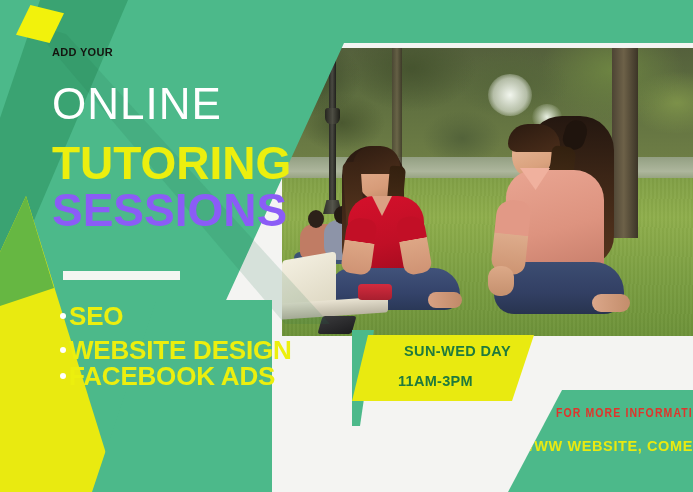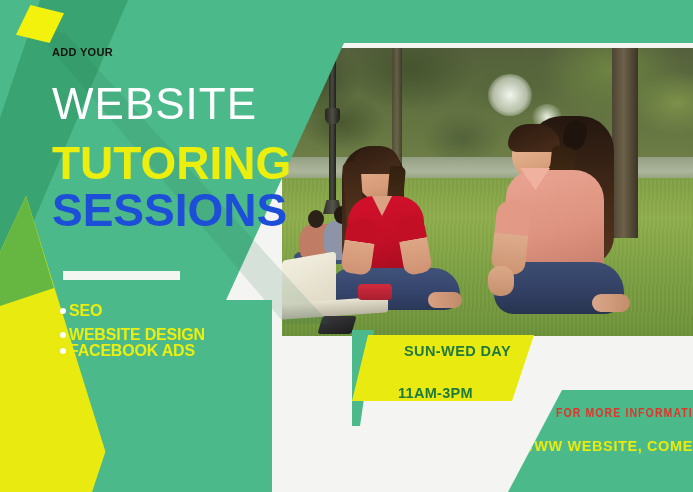--- a/index.html
+++ b/index.html
@@ -268,21 +268,20 @@
   }
   .time-banner .line1{
     position:absolute;left:52px;top:8px;
     font-size:14.5px;font-weight:700;color:#1f7a3d;letter-spacing:.4px;
     white-space:nowrap;
   }
   .time-banner .line2{
     position:absolute;left:46px;top:38px;
     font-size:14.5px;font-weight:700;color:#1f7a3d;letter-spacing:.3px;
     white-space:nowrap;
-    margin-top:12px;
   }
   .green-left-tab{
     left:352px;top:330px;width:40px;height:96px;
     background:#4cb98a;
     clip-path:polygon(0 0, 22px 0, 8px 96px, 0 96px);
   }
 
   .contact-block{
     left:508px;top:390px;width:185px;height:102px;
     background:#4cb98a;
@@ -314,36 +313,36 @@
 
   .headline{position:absolute;left:52px;top:82px;width:300px;}
   .headline .online{
     font-size:44px;font-weight:400;color:#ffffff;letter-spacing:1px;line-height:1;
   }
   .headline .t1{
     font-size:46px;font-weight:700;color:#ecef0e;letter-spacing:0px;line-height:1.02;
     margin-top:14px;
   }
   .headline .t2{
-    font-size:46px;font-weight:700;color:#1d4ed8;letter-spacing:0px;line-height:1.02;
+    font-size:46px;font-weight:700;color:#8b5cf6;letter-spacing:0px;line-height:1.02;
   }
   .divider{
     position:absolute;left:63px;top:271px;width:117px;height:9px;background:#f4f6f2;
   }
 
   .bullets{position:absolute;left:60px;top:303px;width:300px;}
   .bullet{
     display:flex;align-items:center;line-height:1;
   }
   .bullet .dot{
     width:6px;height:6px;border-radius:50%;background:#ffffff;
     margin-right:3px;flex:0 0 auto;
   }
   .bullet .txt{
-    font-size:16px;font-weight:700;color:#ecef0e;letter-spacing:-.2px;white-space:nowrap;
+    font-size:26px;font-weight:700;color:#ecef0e;letter-spacing:-.2px;white-space:nowrap;
   }
   .bullet.b-seo{margin-bottom:8px;}
   .bullet.b-fb{margin-bottom:17px;}
 </style>
 </head>
 <body>
 
 <div id="poster">
 
   <div class="photo">
@@ -420,21 +419,21 @@
   <div class="shape yellow-wedge"></div>
   <div class="shape olive-overlap"></div>
   <div class="shape green-lower-left"></div>
   <div class="shape logo-diamond"></div>
 
   <div class="logo-text">
     <div class="l1">ADD YOUR</div>
   </div>
 
   <div class="headline">
-    <div class="online">WEBSITE</div>
+    <div class="online">ONLINE</div>
     <div class="t1">TUTORING</div>
     <div class="t2">SESSIONS</div>
   </div>
   <div class="divider"></div>
 
   <div class="bullets">
     <div class="bullet b-seo">
       <span class="dot"></span>
       <span class="txt">SEO</span>
     </div>

